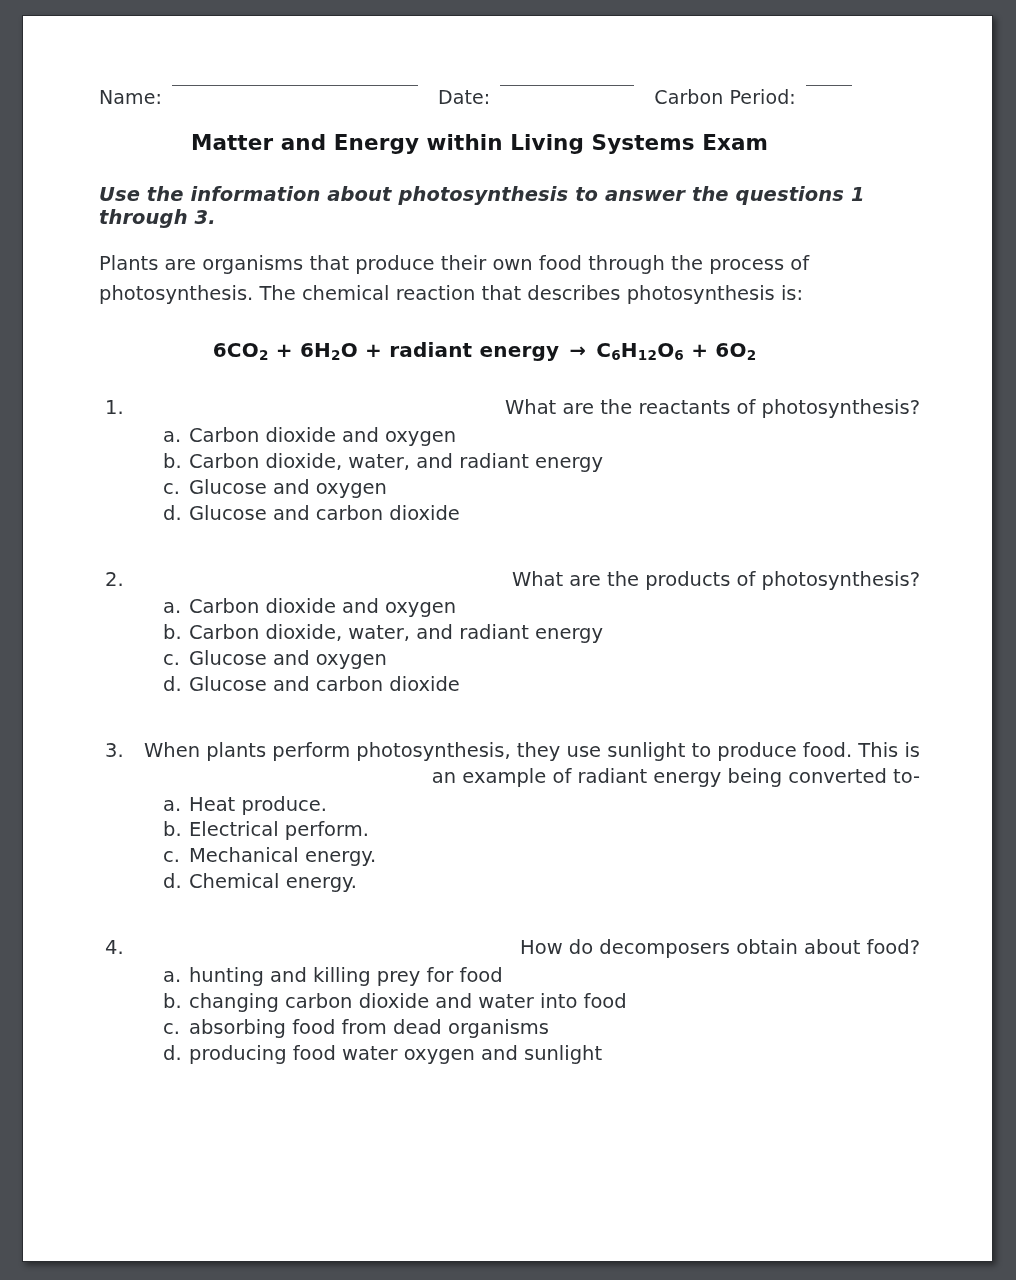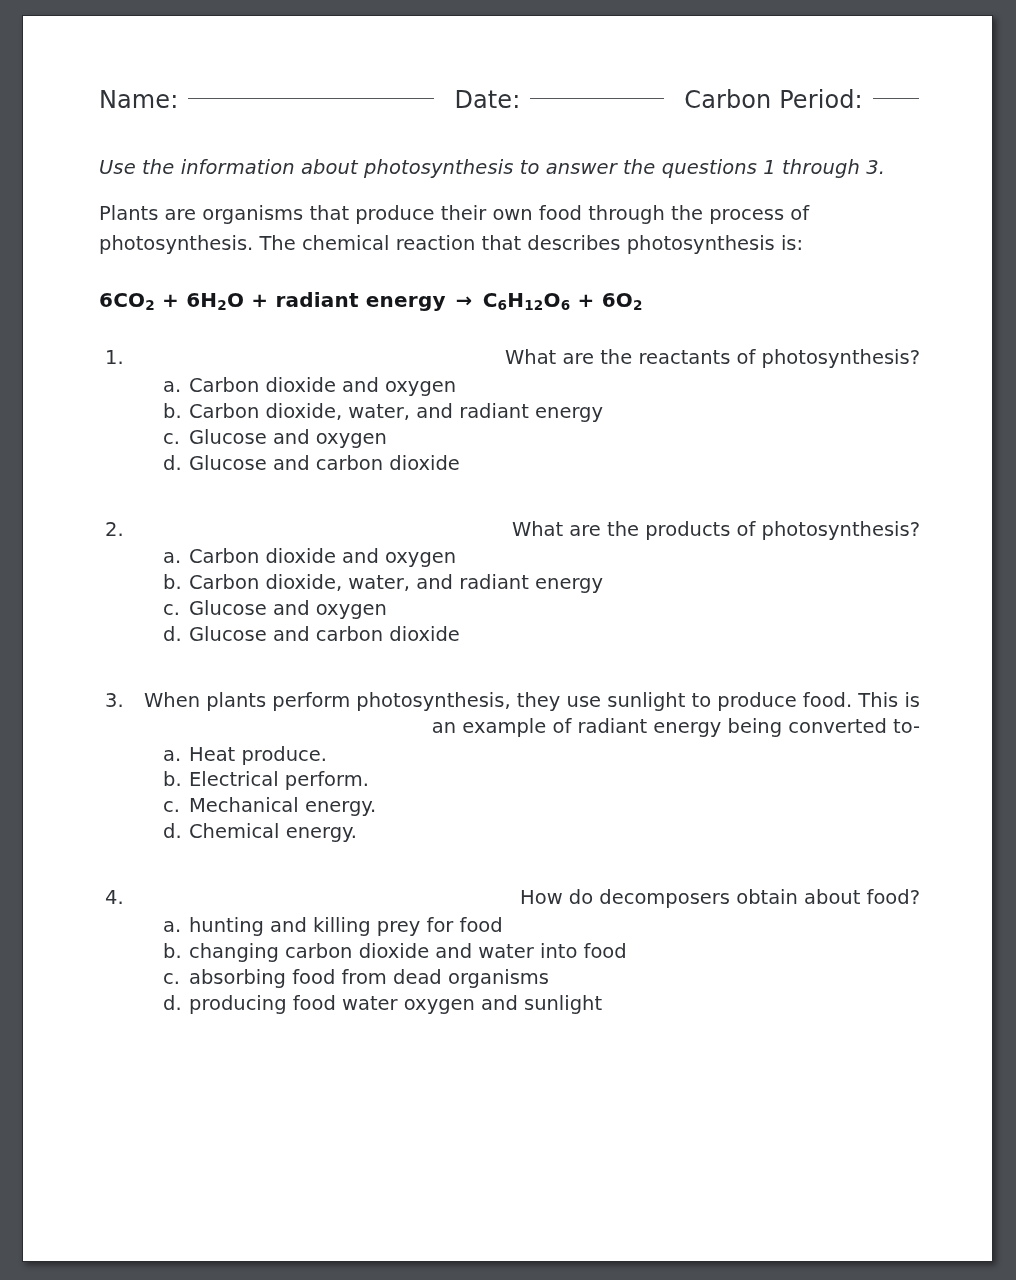--- a/index.html
+++ b/index.html
@@ -34,22 +34,22 @@
     right: 0;
     bottom: 0;
     padding: 70px 72px 0 76px;
     box-sizing: border-box;
     color: #2f3338;
   }
 
   
   #name-date-row {
     display: flex;
-    align-items: center;
-    font-size: 24px;
+    align-items: flex-start;
+    font-size: 19px;
     letter-spacing: 0.1px;
     white-space: nowrap;
     color: #2f3338;
   }
   .fieldlabel {
     color: #2f3338;
   }
   .rule {
     display: inline-block;
     border-bottom: 1.6px solid #55585d;
@@ -69,34 +69,35 @@
     color: #141619;
     margin-top: 22px;
     letter-spacing: 0.1px;
     padding-right: 60px;
   }
 
   
   #instruction-line {
     font-style: italic;
     font-size: 19.5px;
-    margin-top: 42px;
+    margin-top: 28px;
     letter-spacing: 0.1px;
+    font-weight: bold;
   }
   #intro-paragraph {
     font-size: 19.5px;
     margin-top: 20px;
     line-height: 1.52;
     max-width: 720px;
     white-space: pre-line;
   }
 
   
   #equation {
-    text-align: left;
+    text-align: center;
     font-size: 20px;
     font-weight: bold;
     color: #141619;
     margin-top: 30px;
     padding-right: 50px;
     letter-spacing: 0.2px;
   }
   #equation sub {
     font-size: 0.68em;
     vertical-align: -0.22em;
@@ -152,20 +153,21 @@
 
     <div id="name-date-row">
       <span class="fieldlabel">Name:</span>
       <span class="rule rule-name"></span>
       <span class="fieldlabel">Date:</span>
       <span class="rule rule-date"></span>
       <span class="fieldlabel">Carbon Period:</span>
       <span class="rule rule-period"></span>
     </div>
 
+    <div id="doc-title">Matter and Energy within Living Systems Exam</div>
 
     <div id="instruction-line">Use the information about photosynthesis to answer the questions 1 through 3.</div>
 
     <div id="intro-paragraph">Plants are organisms that produce their own food through the process of
 photosynthesis.  The chemical reaction that describes photosynthesis is:</div>
 
     <div id="equation">
       <span>6</span><span>CO</span><sub>2</sub>
       <span>+</span>
       <span>6</span><span>H</span><sub>2</sub><span>O</span>

